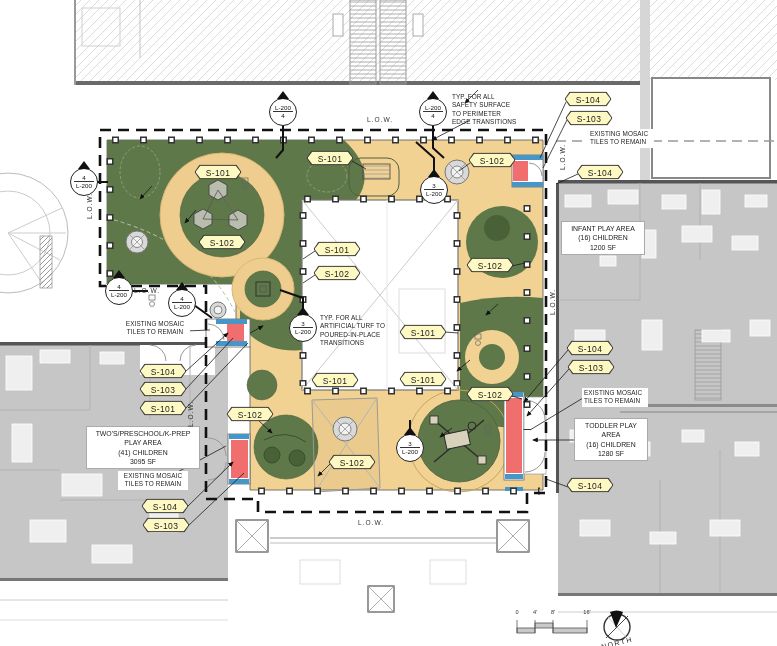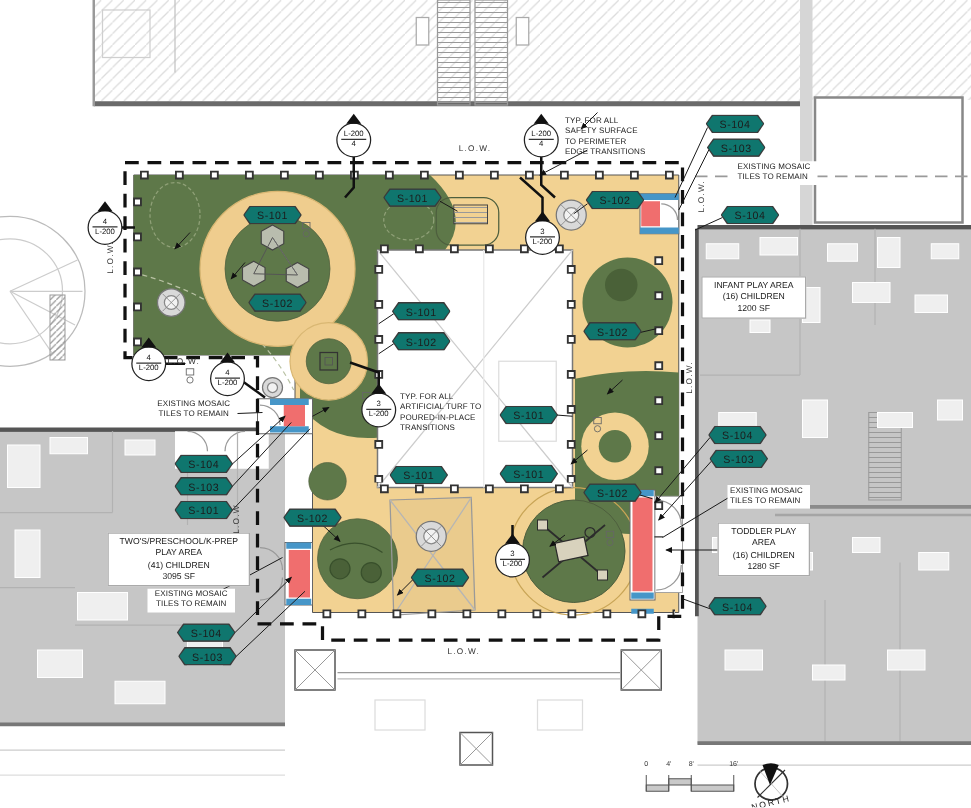--- a/index.html
+++ b/index.html
@@ -4,21 +4,21 @@
 <style>
   html,body{margin:0;padding:0;background:#fff;}
   #canvas{position:relative;width:777px;height:646px;overflow:hidden;background:#fff;
     font-family:"Liberation Sans", sans-serif;}
   #plan-svg{position:absolute;left:0;top:0;}
   #annotations{position:absolute;left:0;top:0;width:777px;height:646px;}
   
   .tag{position:absolute;transform:translate(-50%,-50%);z-index:6;}
   .hx{position:relative;display:block;width:47px;height:15px;background:#3b3b3b;
     clip-path:polygon(11% 0,89% 0,100% 50%,89% 100%,11% 100%,0 50%);}
-  .in{position:absolute;inset:1px;background:#0f766e;
+  .in{position:absolute;inset:1px;background:#fef9c3;
     clip-path:polygon(11% 0,89% 0,100% 50%,89% 100%,11% 100%,0 50%);
     display:flex;align-items:center;justify-content:center;
     font-size:8.5px;letter-spacing:.4px;color:#1c1c1c;}
   
   .dm{position:absolute;transform:translate(-50%,-50%);width:26px;height:26px;background:#fff;
     border:1.2px solid #222;border-radius:50%;display:flex;flex-direction:column;
     align-items:center;justify-content:center;z-index:6;}
   .dm .tri{position:absolute;top:-8px;left:50%;transform:translateX(-50%);width:0;height:0;
     border-left:6px solid transparent;border-right:6px solid transparent;border-bottom:8px solid #111;}
   .dm .l1{font-size:6.2px;color:#111;line-height:1.05;border-bottom:.8px solid #333;width:20px;text-align:center;}

